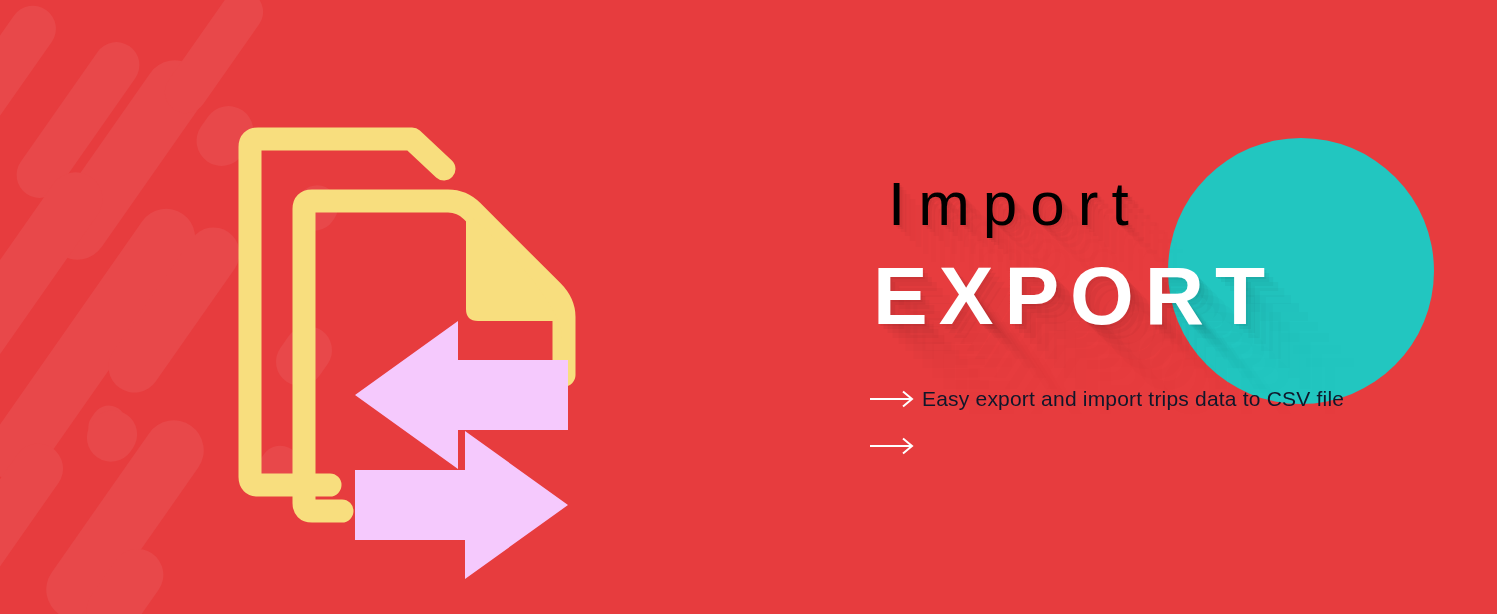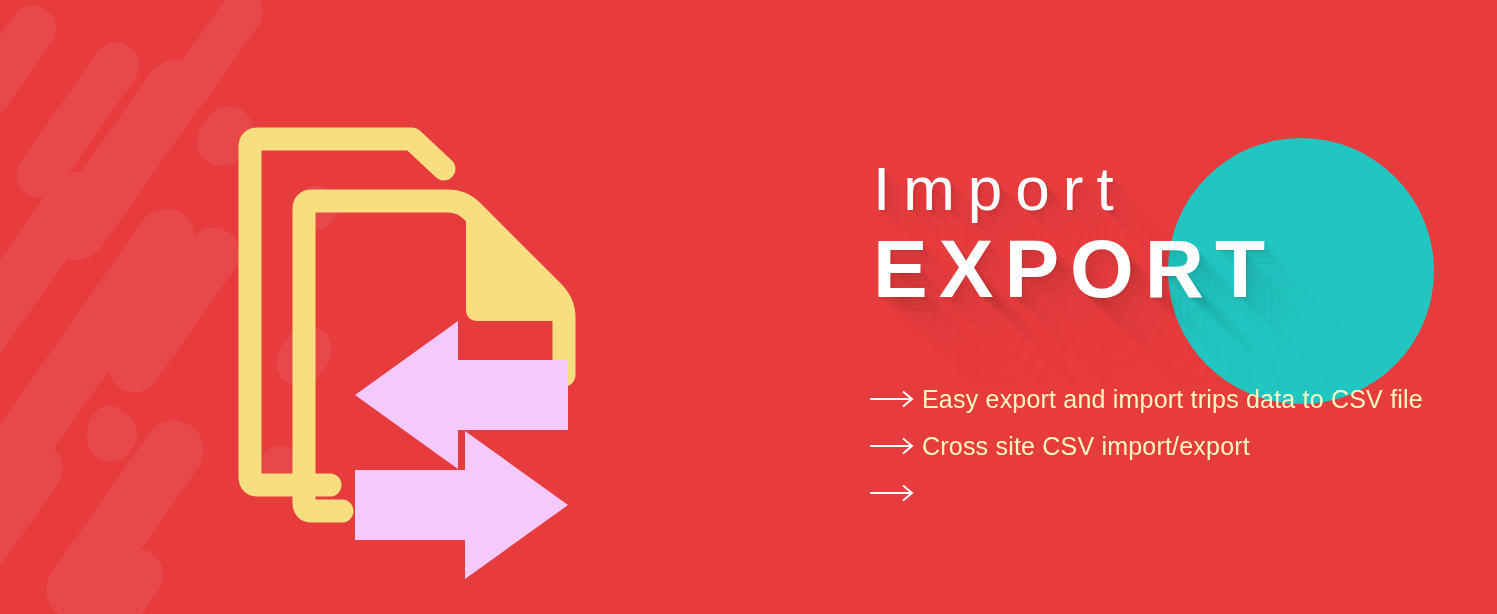--- a/index.html
+++ b/index.html
@@ -62,22 +62,22 @@
     width: 620px;
     z-index: 3;
   }
 
   .title-thin {
     font-family: "Liberation Sans", sans-serif;
     font-weight: 300;
     font-size: 62px;
     line-height: 66px;
     letter-spacing: 13px;
-    color: #ffffff;
-    margin: 1px;
+    color: #000000;
+    margin: 16px;
     white-space: nowrap;
     text-shadow: 2px 2px 0 rgba(0,0,0,0.045),
                  4px 4px 0 rgba(0,0,0,0.035),
                  7px 7px 0 rgba(0,0,0,0.028),
                  11px 11px 0 rgba(0,0,0,0.022),
                  16px 16px 0 rgba(0,0,0,0.018),
                  22px 22px 0 rgba(0,0,0,0.014),
                  29px 29px 0 rgba(0,0,0,0.011),
                  37px 37px 0 rgba(0,0,0,0.009),
                  46px 46px 0 rgba(0,0,0,0.007),
@@ -127,24 +127,24 @@
   .feature-arrow {
     flex: 0 0 auto;
     width: 52px;
     display: flex;
     align-items: center;
   }
   .feature-arrow svg { display: block; }
   .feature-label {
     font-family: "Liberation Sans", sans-serif;
     font-weight: 300;
-    font-size: 25px;
+    font-size: 21px;
     line-height: 28px;
     letter-spacing: 0.2px;
-    color: #fef9c3;
+    color: #0f172a;
     white-space: nowrap;
   }
 </style>
 </head>
 <body>
 
 <div class="banner">
 
   <div class="bg-decor">
     <div class="capsule" style="left:-40px;  top:-10px;  width:46px;  height:220px; transform:rotate(35deg);"></div>
@@ -195,24 +195,16 @@
         </svg>
       </span>
       <span class="feature-label">Easy export and import trips data to CSV file</span>
     </li>
     <li class="feature-item">
       <span class="feature-arrow">
         <svg width="46" height="18" viewBox="0 0 46 18" xmlns="http://www.w3.org/2000/svg">
           <path d="M 0 9 L 42 9 M 33 1.5 L 42 9 L 33 16.5" fill="none" stroke="#ffffff" stroke-width="2"></path>
         </svg>
       </span>
-      <span class="feature-label">Cross site CSV import/export</span>
-    </li>
-    <li class="feature-item">
-      <span class="feature-arrow">
-        <svg width="46" height="18" viewBox="0 0 46 18" xmlns="http://www.w3.org/2000/svg">
-          <path d="M 0 9 L 42 9 M 33 1.5 L 42 9 L 33 16.5" fill="none" stroke="#ffffff" stroke-width="2"></path>
-        </svg>
-      </span>
     </li>
   </ul>
 
 </div>
 
 </body></html>

